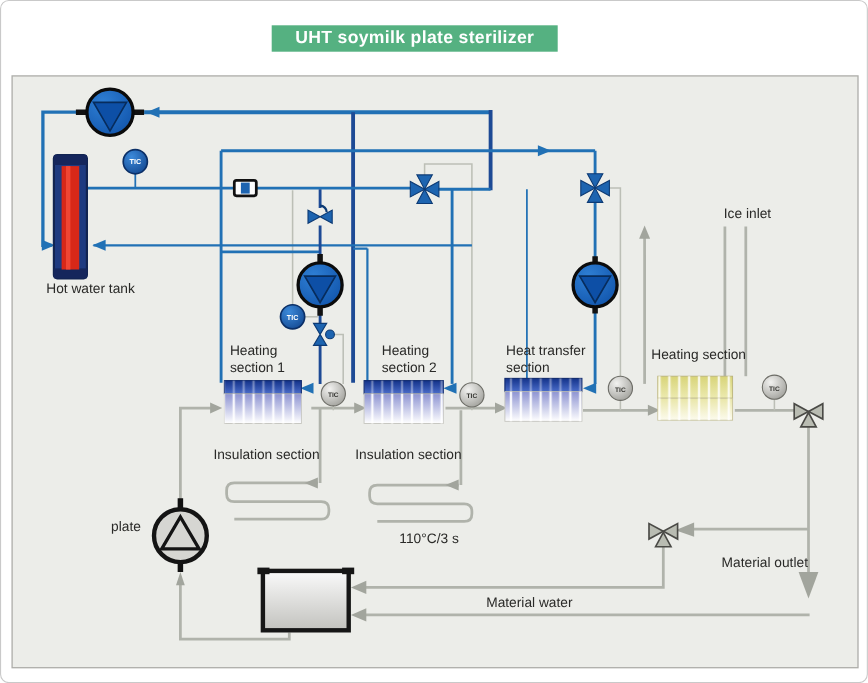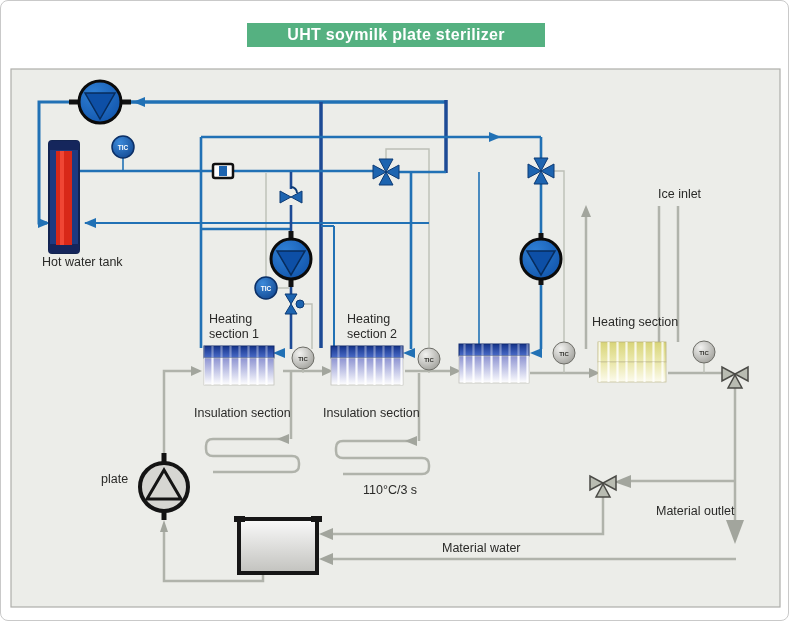--- a/index.html
+++ b/index.html
@@ -1,19 +1,19 @@
 <!DOCTYPE html>
 <html><head>
 <meta charset="utf-8">
 <style>
   html,body{margin:0;padding:0;background:#ffffff;}
   .canvas{position:relative;width:789px;height:621px;background:#ffffff;
           box-sizing:border-box;border:1px solid #c9c9c9;border-radius:8px;
           font-family:"Liberation Sans", sans-serif;overflow:hidden;}
-  .title-box{position:absolute;left:246px;top:22px;width:298px;height:24px;
+  .title-box{position:absolute;left:246px;top:22px;width:260px;height:24px;
              background:#55b181;color:#ffffff;font-weight:bold;font-size:16px;
              display:flex;align-items:center;justify-content:center;letter-spacing:.3px;}
   .diagram{position:absolute;left:0;top:0;width:789px;height:621px;}
   .lbl{position:absolute;color:#2a2a28;font-size:12.5px;line-height:1.16;
        white-space:pre-line;}
 </style>
 </head>
 <body>
 
 <div class="canvas">
@@ -265,20 +265,22 @@
       <text x="703" y="354" text-anchor="middle" font-size="6" font-weight="bold" fill="#33332f">TIC</text>
     </g>
   </svg>
 
   
   <div class="lbl" style="left:41px;top:254px">Hot water tank</div>
   <div class="lbl" style="left:208px;top:311px">Heating
 section 1</div>
   <div class="lbl" style="left:346px;top:311px">Heating
 section 2</div>
+  <div class="lbl" style="left:459px;top:311px">Heat transfer
+section</div>
   <div class="lbl" style="left:591px;top:314px">Heating section</div>
   <div class="lbl" style="left:193px;top:405px">Insulation section</div>
   <div class="lbl" style="left:322px;top:405px">Insulation section</div>
   <div class="lbl" style="left:100px;top:471px">plate</div>
   <div class="lbl" style="left:657px;top:186px">Ice inlet</div>
   <div class="lbl" style="left:441px;top:540px">Material water</div>
   <div class="lbl" style="left:655px;top:503px">Material outlet</div>
   <div class="lbl" style="left:362px;top:482px">110°C/3 s</div>
   </div>
 </div>

